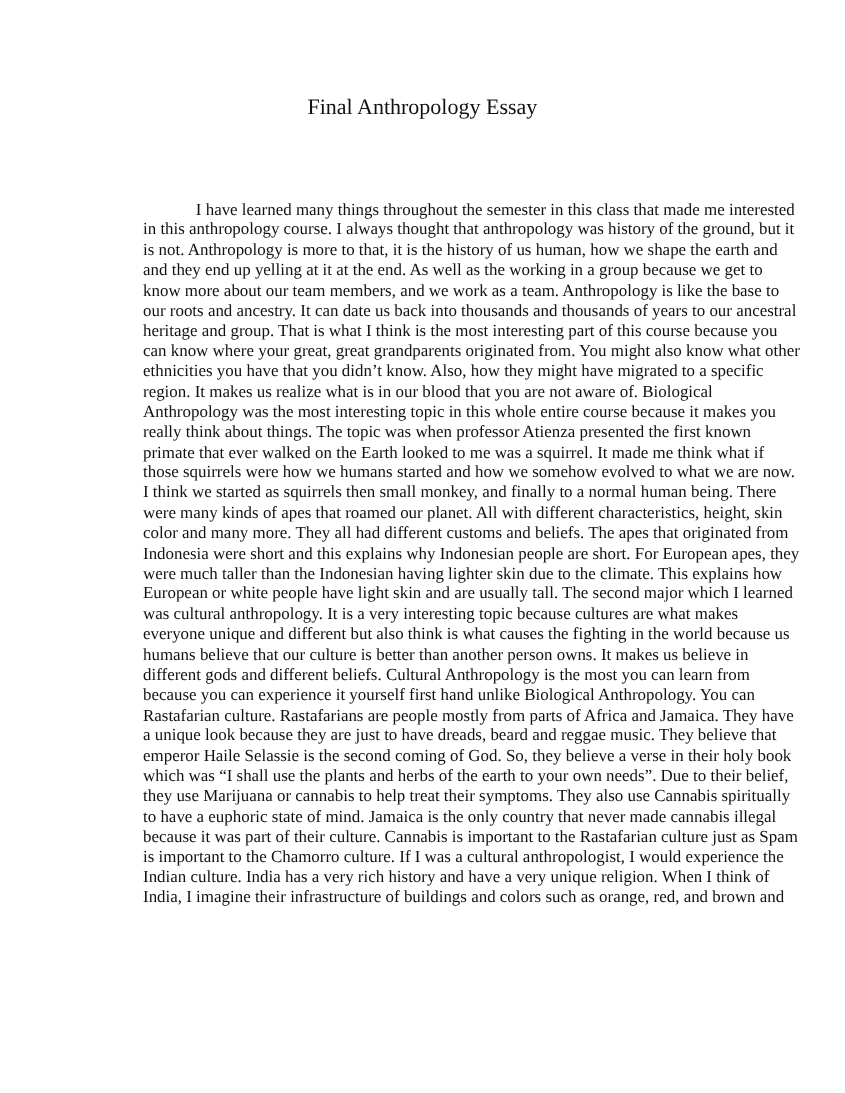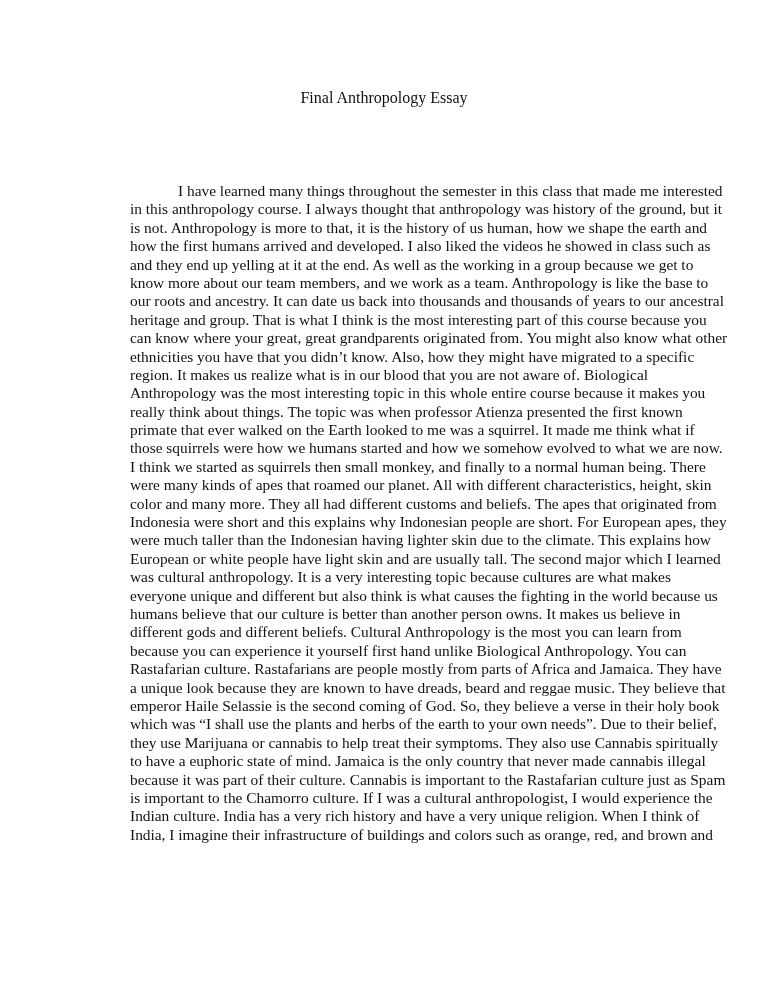--- a/index.html
+++ b/index.html
@@ -22,21 +22,21 @@
       width: 768px;
       height: 994px;
       background: #ffffff;
     }
     .title {
       position: absolute;
       top: 89px;
       left: 0;
       width: 768px;
       text-align: center;
-      font-size: 16px;
+      font-size: 20px;
       line-height: 18.4px;
       white-space: nowrap;
     }
     .meta {
       position: absolute;
       left: 88px;
       top: 126px;
       font-size: 15.4px;
       line-height: 18.4px;
     }
@@ -66,21 +66,20 @@
 
 <div class="page">
 
   <div class="title">Final Anthropology Essay</div>
 
 
   <div class="body-text">
     <div class="line indent">I have learned many things throughout the semester in this class that made me interested</div>
     <div class="line">in this anthropology course. I always thought that anthropology was history of the ground, but it</div>
     <div class="line">is not. Anthropology is more to that, it is the history of us human, how we shape the earth and</div>
-    <div class="line">how the first humans arrived and developed. I also liked the videos he showed in class such as</div>
     <div class="line">and they end up yelling at it at the end. As well as the working in a group because we get to</div>
     <div class="line">know more about our team members, and we work as a team. Anthropology is like the base to</div>
     <div class="line">our roots and ancestry. It can date us back into thousands and thousands of years to our ancestral</div>
     <div class="line">heritage and group. That is what I think is the most interesting part of this course because you</div>
     <div class="line">can know where your great, great grandparents originated from. You might also know what other</div>
     <div class="line">ethnicities you have that you didn’t know. Also, how they might have migrated to a specific</div>
     <div class="line">region. It makes us realize what is in our blood that you are not aware of. Biological</div>
     <div class="line">Anthropology was the most interesting topic in this whole entire course because it makes you</div>
     <div class="line">really think about things. The topic was when professor Atienza presented the first known</div>
     <div class="line">primate that ever walked on the Earth looked to me was a squirrel. It made me think what if</div>
@@ -90,21 +89,21 @@
     <div class="line">color and many more. They all had different customs and beliefs. The apes that originated from</div>
     <div class="line">Indonesia were short and this explains why Indonesian people are short. For European apes, they</div>
     <div class="line">were much taller than the Indonesian having lighter skin due to the climate. This explains how</div>
     <div class="line">European or white people have light skin and are usually tall. The second major which I learned</div>
     <div class="line">was cultural anthropology. It is a very interesting topic because cultures are what makes</div>
     <div class="line">everyone unique and different but also think is what causes the fighting in the world because us</div>
     <div class="line">humans believe that our culture is better than another person owns. It makes us believe in</div>
     <div class="line">different gods and different beliefs. Cultural Anthropology is the most you can learn from</div>
     <div class="line">because you can experience it yourself first hand unlike Biological Anthropology. You can</div>
     <div class="line">Rastafarian culture. Rastafarians are people mostly from parts of Africa and Jamaica. They have</div>
-    <div class="line">a unique look because they are known to have dreads, beard and reggae music. They believe that</div>
+    <div class="line">a unique look because they are just to have dreads, beard and reggae music. They believe that</div>
     <div class="line">emperor Haile Selassie is the second coming of God. So, they believe a verse in their holy book</div>
     <div class="line">which was “I shall use the plants and herbs of the earth to your own needs”. Due to their belief,</div>
     <div class="line">they use Marijuana or cannabis to help treat their symptoms. They also use Cannabis spiritually</div>
     <div class="line">to have a euphoric state of mind. Jamaica is the only country that never made cannabis illegal</div>
     <div class="line">because it was part of their culture. Cannabis is important to the Rastafarian culture just as Spam</div>
     <div class="line">is important to the Chamorro culture. If I was a cultural anthropologist, I would experience the</div>
     <div class="line">Indian culture. India has a very rich history and have a very unique religion. When I think of</div>
     <div class="line">India, I imagine their infrastructure of buildings and colors such as orange, red, and brown and</div>
   </div>
 

